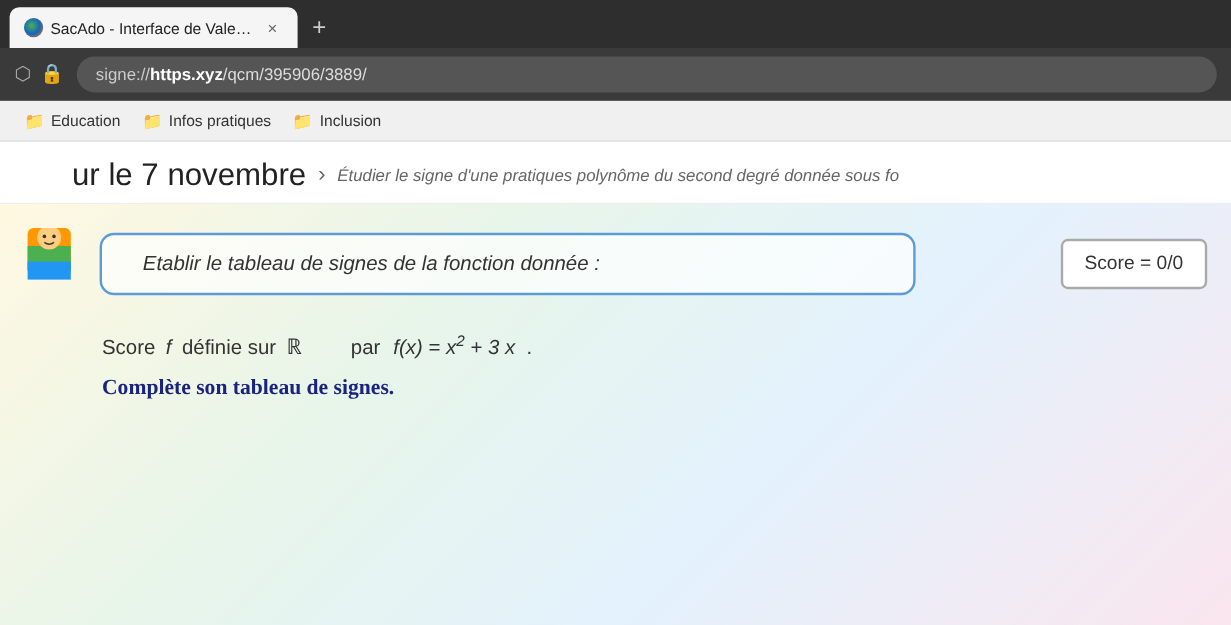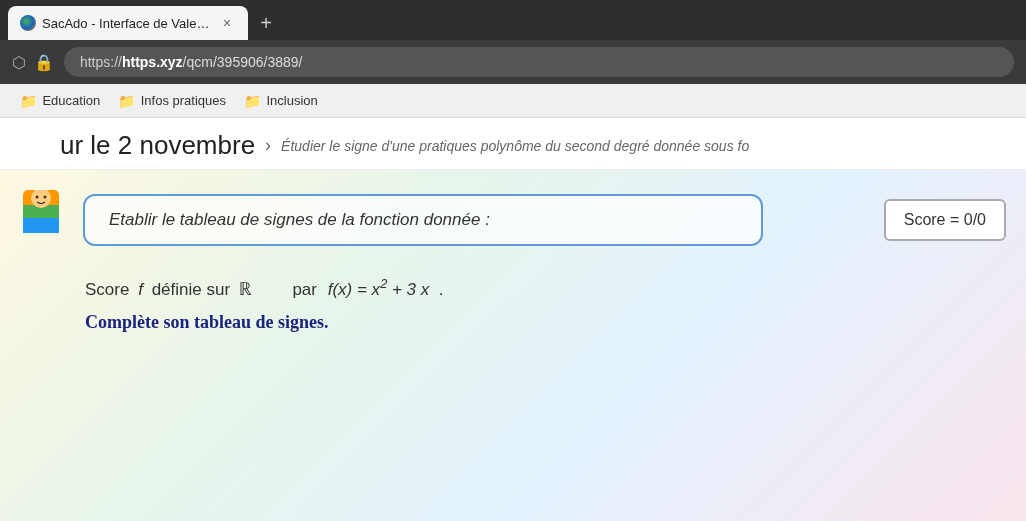--- a/index.html
+++ b/index.html
@@ -208,21 +208,21 @@
     .avatar-icon {
       width: 52px;
       height: 60px;
       flex-shrink: 0;
       position: relative;
     }
 
     .question-border-box {
       border: 2px solid #5c9bd6;
       border-radius: 12px;
-      padding: 14px 24px;
+      padding: 14px 34px;
       font-size: 17px;
       font-style: italic;
       color: #333;
       flex: 1;
       background: rgba(255,255,255,0.7);
       max-width: 680px;
     }
 
     .score-box {
       border: 2px solid #aaa;
@@ -275,21 +275,21 @@
     </div>
     <div class="new-tab-btn">+</div>
   </div>
 
   <div class="address-bar">
     <div class="security-icons">
       <span class="shield-icon">⬡</span>
       <span class="lock-icon">🔒</span>
     </div>
     <div class="address-display">
-      <span style="color:#ccc;">https://</span>
+      <span style="color:#ccc;">signe://</span>
         <span class="bold">https.xyz</span>
         <span style="color:#ddd;">/qcm/395906/3889/</span>
     </div>
   </div>
 
   <div class="bookmarks-bar">
     <div class="bookmark-item">
       <span class="bookmark-folder-icon">📁</span>
       <span>Education</span>
     </div>
@@ -300,21 +300,21 @@
     <div class="bookmark-item">
       <span class="bookmark-folder-icon">📁</span>
       <span>Inclusion</span>
     </div>
   </div>
 </div>
 
 <div class="page-content">
 
   <div class="breadcrumb-area">
-    <span class="breadcrumb-title">ur le 2 novembre</span>
+    <span class="breadcrumb-title">ur le 7 novembre</span>
     <span class="breadcrumb-separator">›</span>
     <span class="breadcrumb-subtitle">Étudier le signe d'une pratiques polynôme du second degré donnée sous fo</span>
   </div>
 
   <div class="main-content">
 
     <div class="question-box">
 
       <div class="avatar-icon">
         <svg width="52" height="60" viewBox="0 0 52 60">

